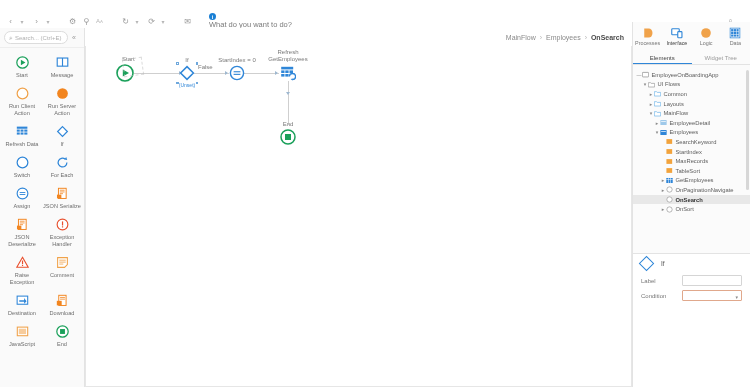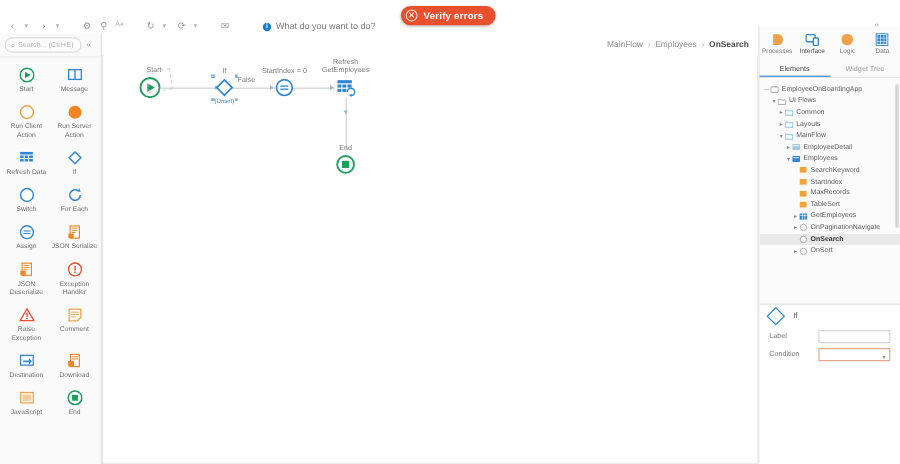--- a/index.html
+++ b/index.html
@@ -27,21 +27,21 @@
     position: absolute; top: 14px; left: 0; width: 750px; height: 14px;
     background: #fff; display: flex; align-items: center; padding-left: 6px;
   }
   .tb-ico {
     font-size: 8px; color: #9a9a9a; margin-right: 5px;
     display: inline-flex; align-items: center; justify-content: center;
     min-width: 9px; height: 12px; cursor: default;
   }
   .tb-ico.sm { font-size: 6px; color: #b6b6b6; margin-right: 8px; min-width:4px;}
   .tb-gap { width: 10px; }
-  .assist { display: flex; align-items: flex-end; margin-left: 22px; }
+  .assist { display: flex; align-items: flex-start; margin-left: 12px; flex-direction: column; }
   .assist .bluedot {
     width: 7px; height: 7px; border-radius: 50%; background: #1a7fd4;
     color: #fff; font-size: 5.5px; display: flex; align-items: center;
     justify-content: center; margin-right: 4px; font-weight: bold;
   }
   .assist .atxt { font-size: 7.5px; color: #7a7a7a; }
   .tb-right {
     position: absolute; right: 10px; top: 0; height: 14px;
     display: flex; align-items: center;
   }
@@ -224,24 +224,20 @@
     <span class="assist">
       <span class="bluedot">i</span>
       <span class="atxt">What do you want to do?</span>
     </span>
 
     <span class="tb-right">
       <span class="tb-ico">⌕</span>
     </span>
   </div>
 
-  <div class="verify-badge">
-    <span class="xc">✕</span>
-    <span class="vtxt">Verify errors</span>
-  </div>
 
   <div class="sidebar">
     <div class="side-search">
       <div class="search-pill">
         <span class="sicon">⌕</span>
         <span class="stxt">Search... (Ctrl+E)</span>
       </div>
       <div class="collapse-btn">«</div>
     </div>
     <div class="tool-grid" id="tool-grid">

